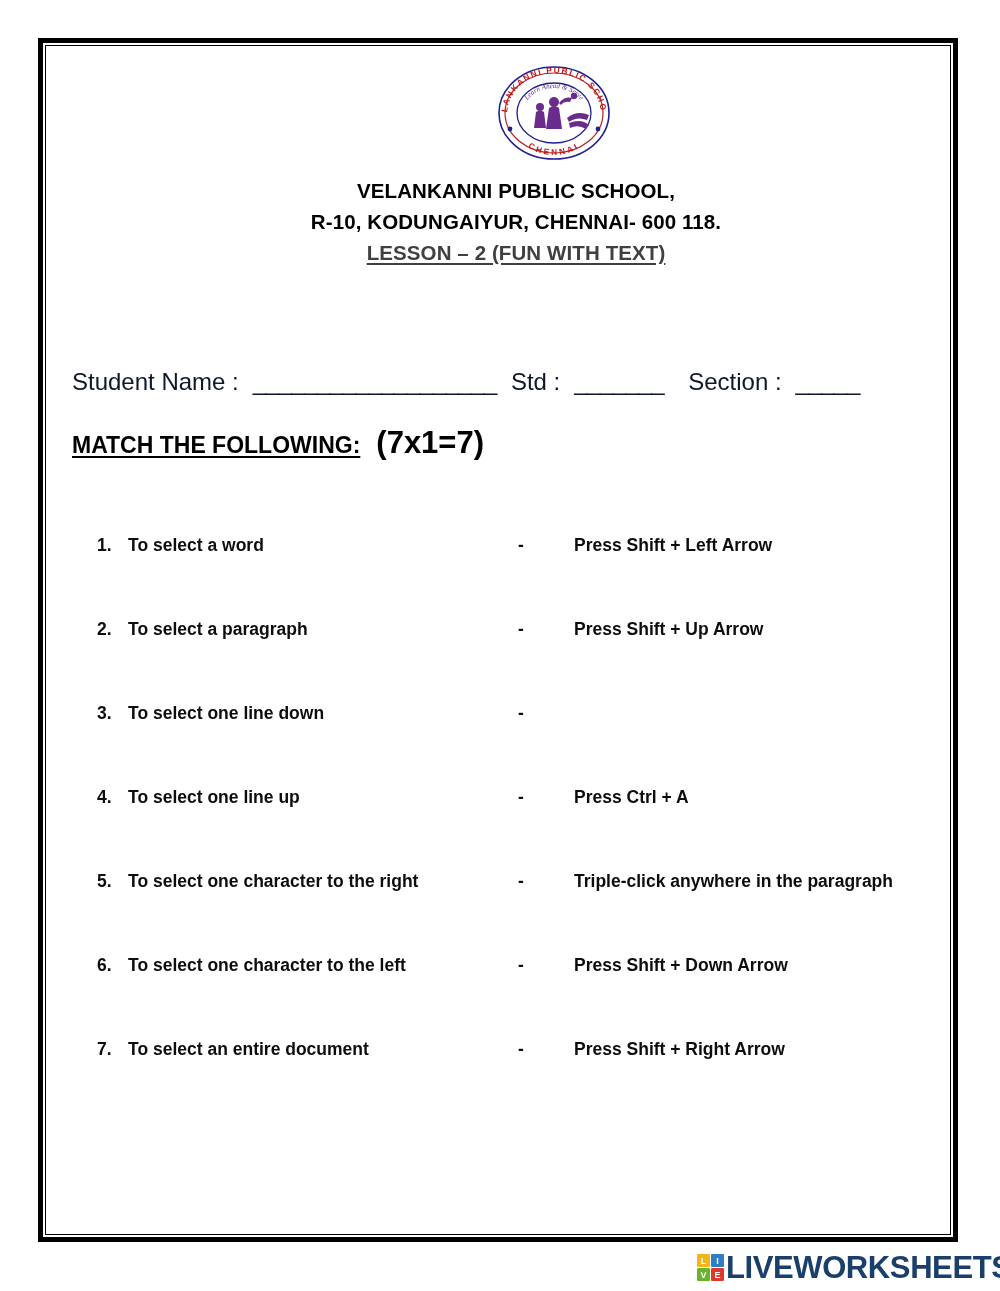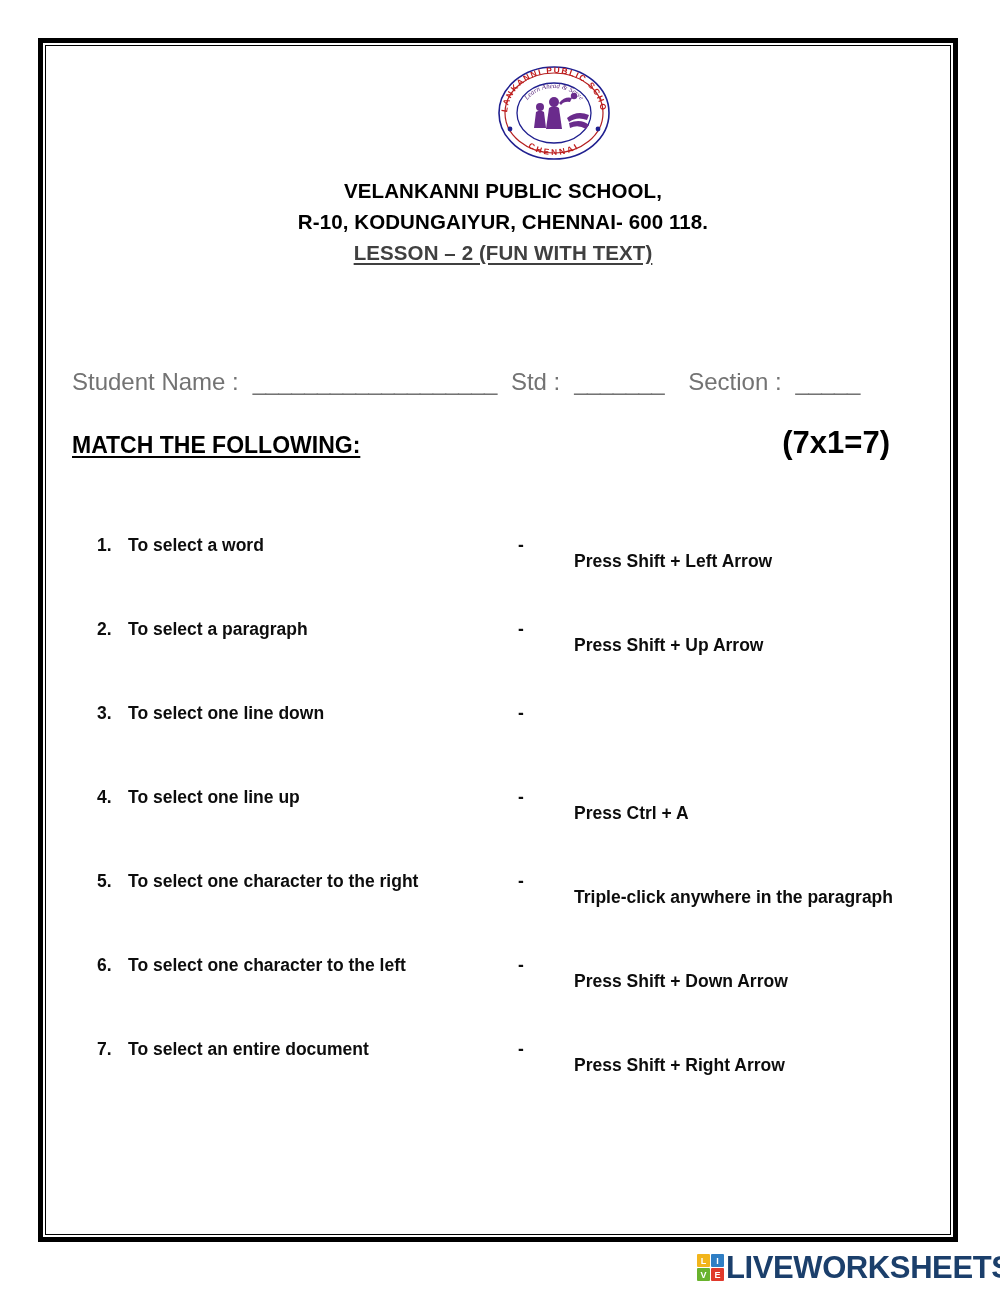--- a/index.html
+++ b/index.html
@@ -40,21 +40,21 @@
     left: 452px;
     top: 20px;
     width: 118px;
     height: 100px;
   }
   #logo-wrap svg { display:block; width:118px; height:100px; }
 
   
   #header-block {
     position: absolute;
-    left: 0;
+    left: 13px;
     top: 132px;
     width: 920px;
     text-align: center;
   }
   .hdr-line {
     font-weight: bold;
     font-size: 20.5px;
     line-height: 31px;
     color: #000000;
     letter-spacing: .1px;
@@ -71,36 +71,36 @@
     text-underline-offset: 3px;
   }
 
   
   #name-row {
     position: absolute;
     left: 29px;
     top: 325px;
     width: 860px;
     font-size: 24px;
-    color: #737373;
+    color: #0f172a;
     white-space: nowrap;
     font-weight: 400;
   }
   #name-row .blank { letter-spacing: -0.5px; }
   .gapA { display:inline-block; width: 14px; }
   .gapB { display:inline-block; width: 24px; }
 
   
   #match-row {
     position: absolute;
     left: 29px;
     top: 382px;
     width: 860px;
     display: flex;
-    justify-content: space-between;
+    justify-content: flex-start;
     align-items: baseline;
     gap: 16px;
   }
   #match-title {
     font-size: 23px;
     font-weight: bold;
     color: #000;
     text-decoration: underline;
     text-underline-offset: 3px;
   }
@@ -139,21 +139,21 @@
     top: 0;
   }
   .qdash {
     position: absolute;
     left: 421px;
     top: 0;
   }
   .qright {
     position: absolute;
     left: 477px;
-    top: 16px;
+    top: 0;
   }
 
   
   #lw-logo {
     position: absolute;
     left: 697px;
     top: 1252px;
     display: flex;
     align-items: center;
     gap: 2px;

